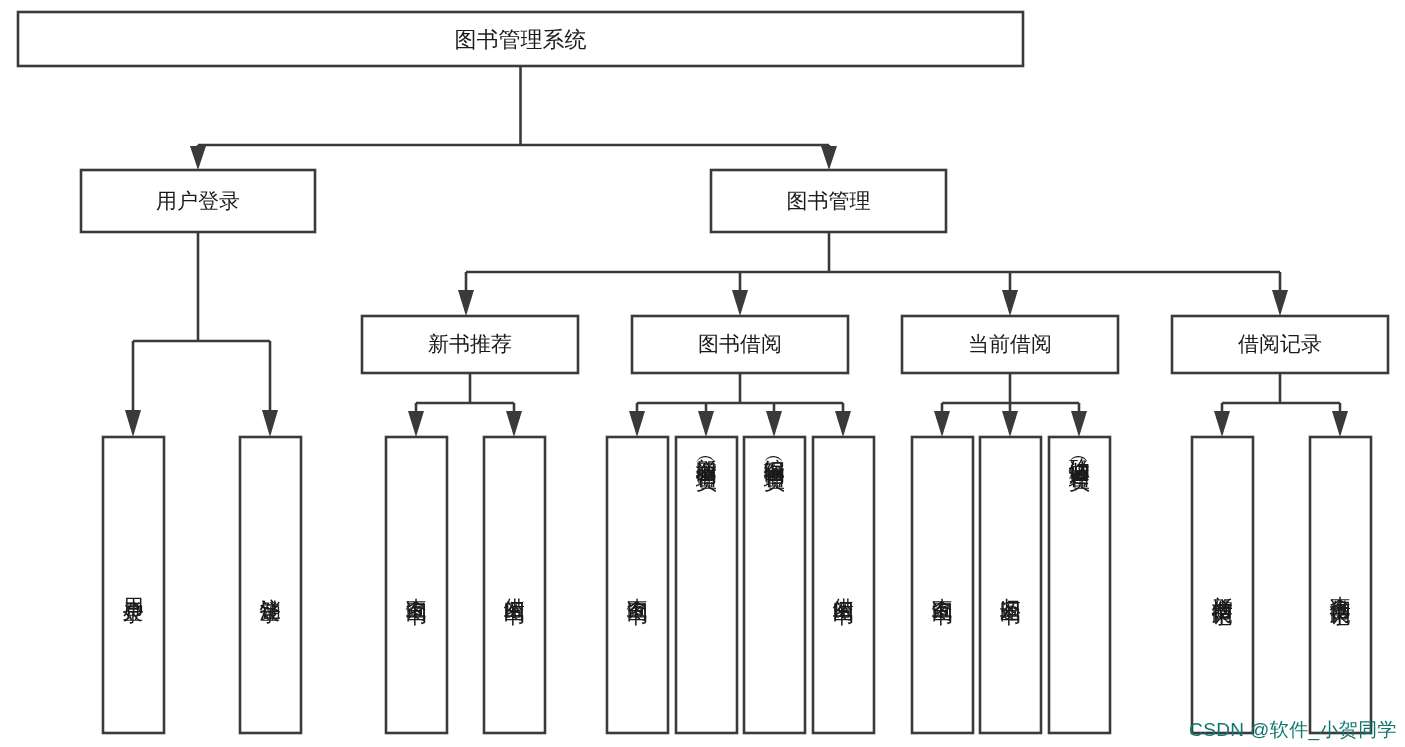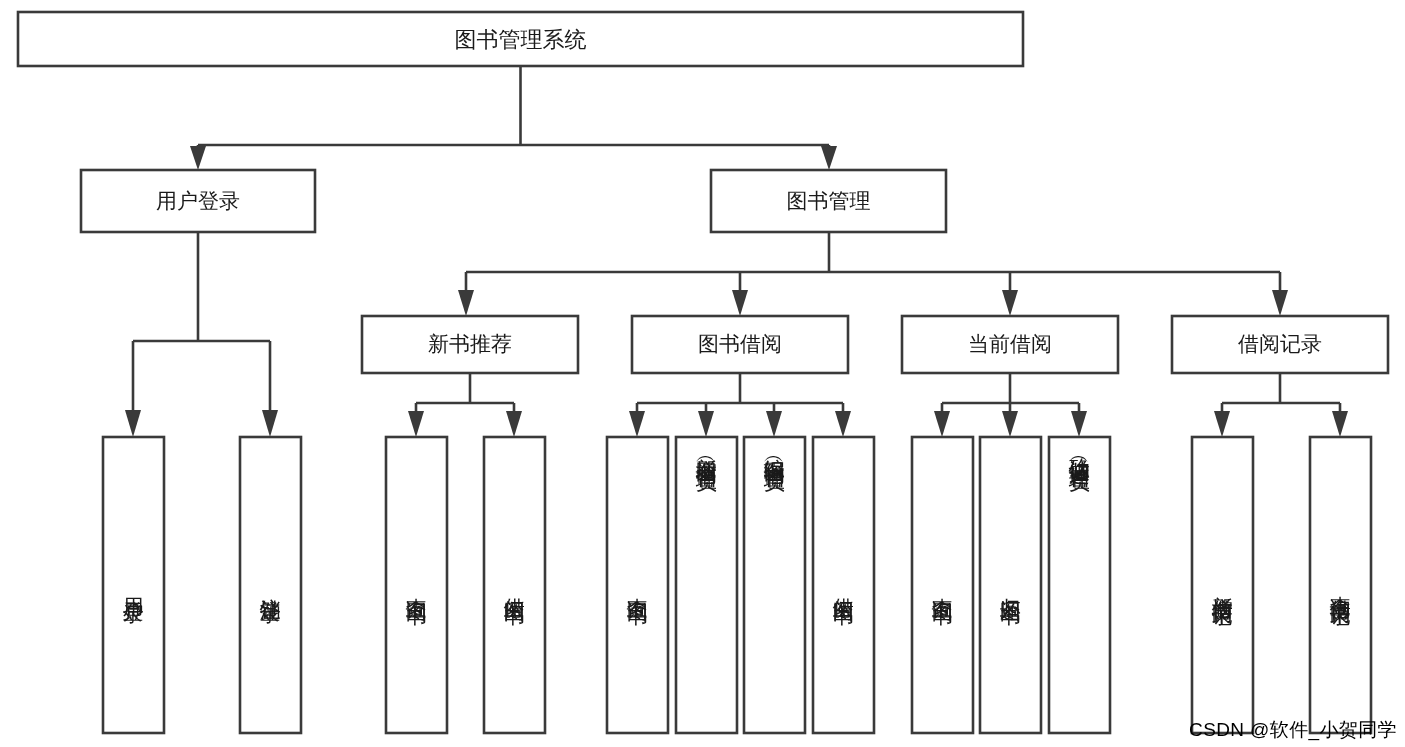--- a/index.html
+++ b/index.html
@@ -69,21 +69,21 @@
     color: #1a1a1a;
     white-space: nowrap;
     text-align: center;
   }
   #watermark {
     position: absolute;
     right: 8px;
     bottom: 4px;
     font-family: "Liberation Sans", "DejaVu Sans", sans-serif;
     font-size: 19px;
-    color: #000000;
+    color: #0f766e;
     letter-spacing: 0.02em;
     user-select: none;
     white-space: nowrap;
   }
 </style>
 </head>
 <body>
 
 <div id="diagram-root">
 

